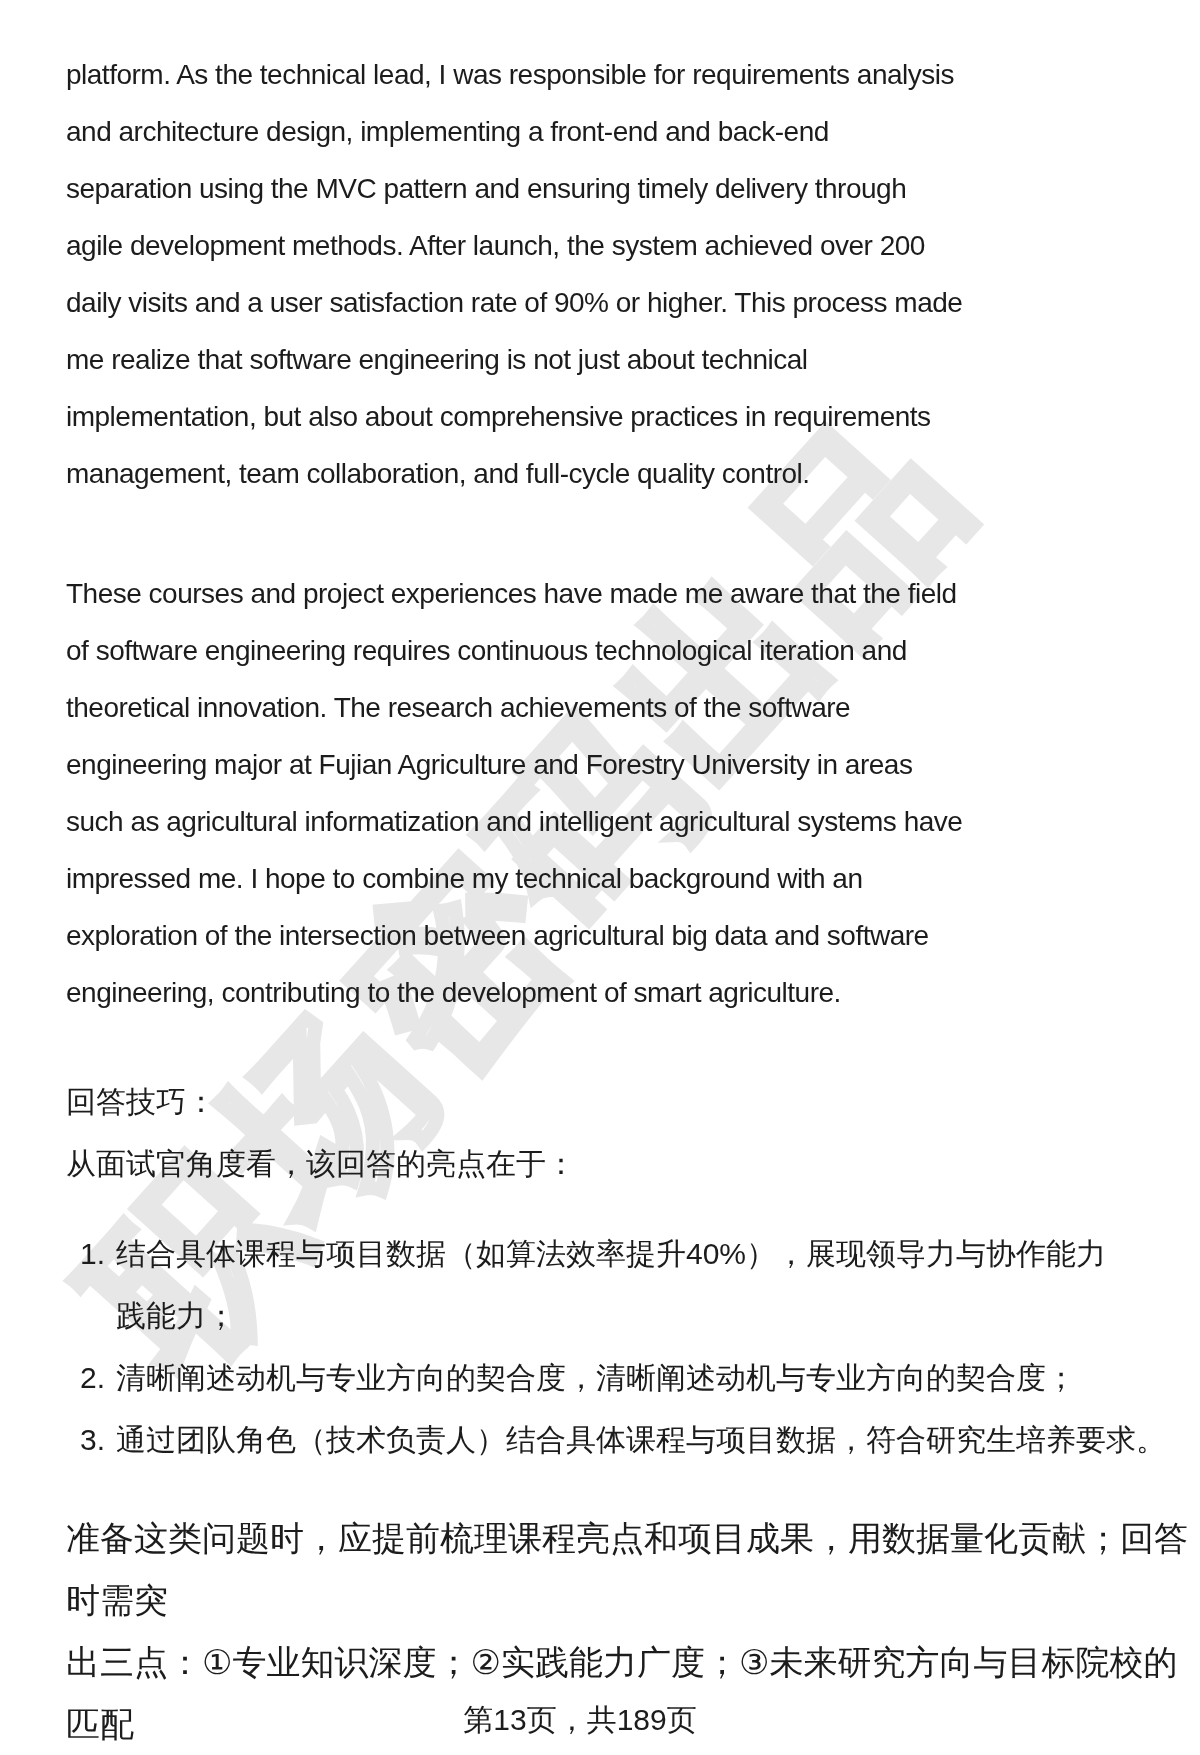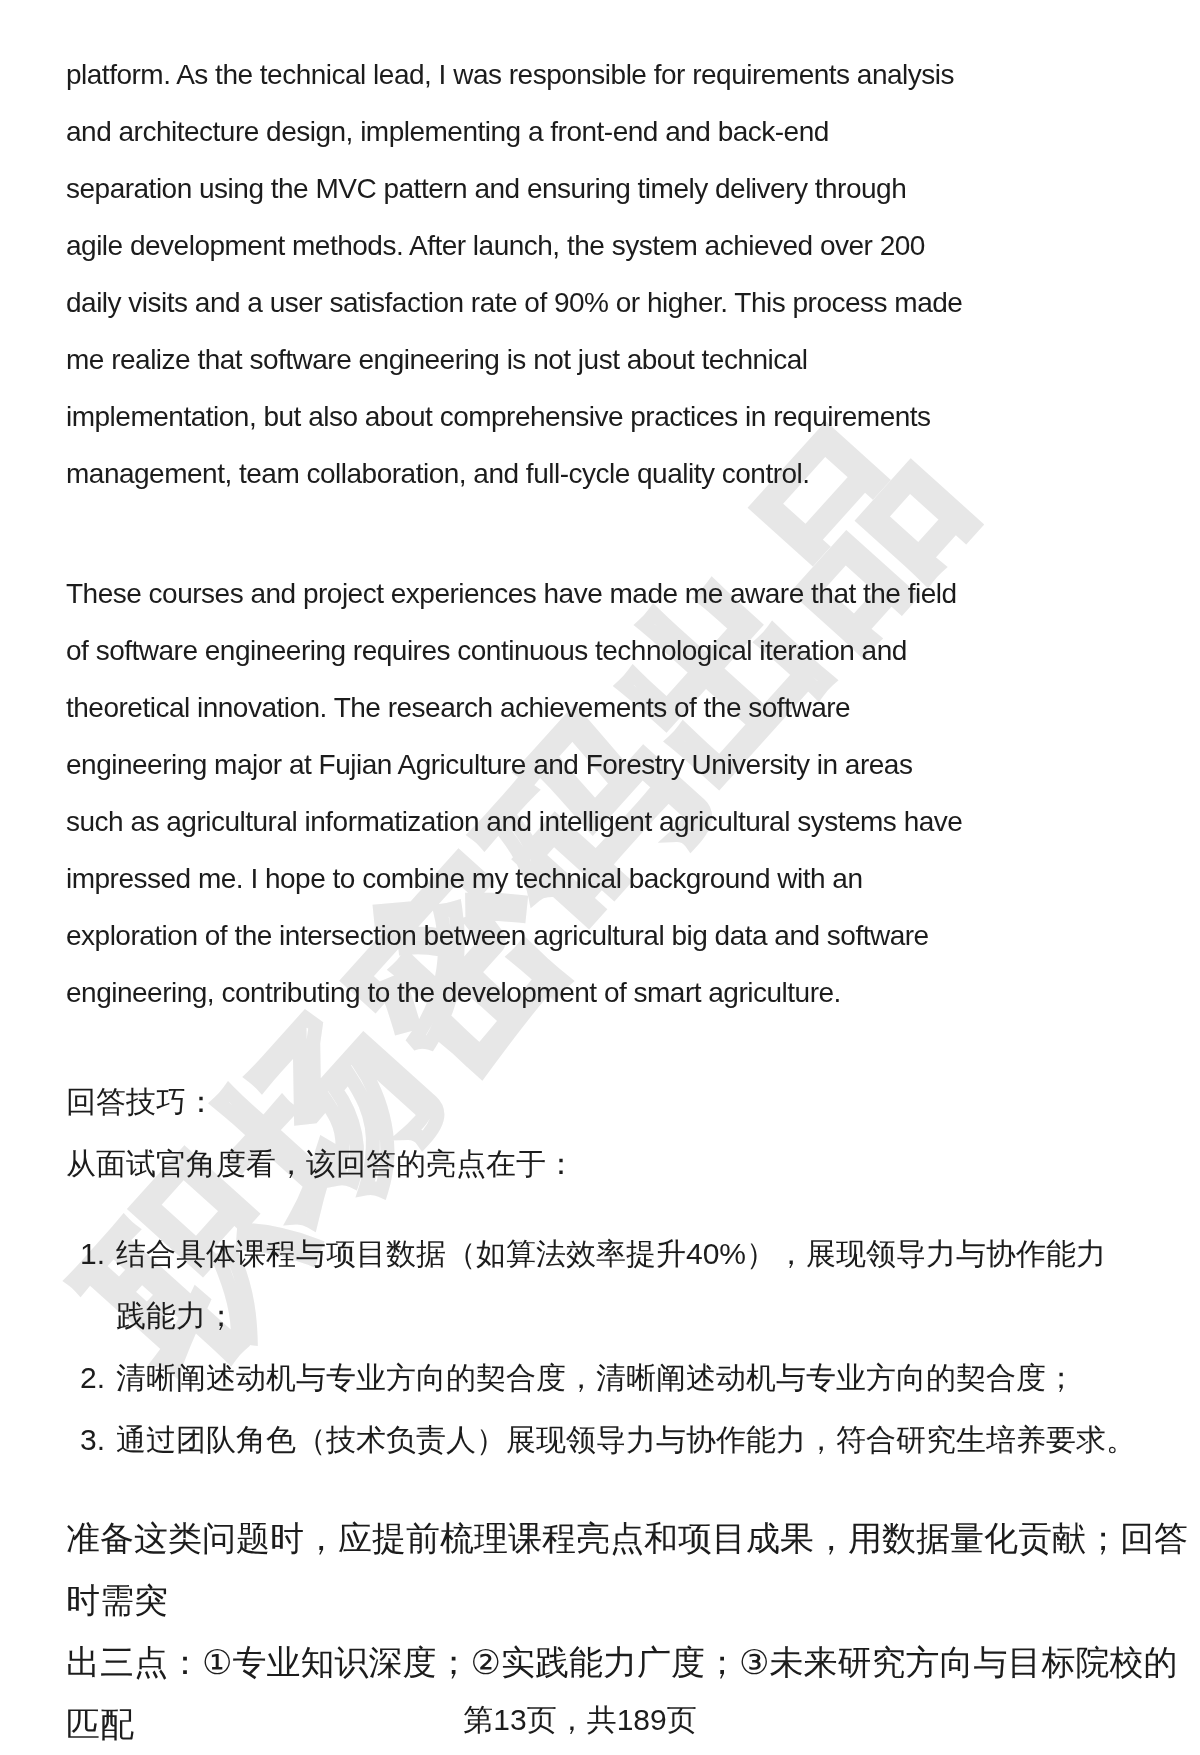--- a/index.html
+++ b/index.html
@@ -113,21 +113,21 @@
         <span class="highlight-marker">1.</span>
         <span class="highlight-text lines">结合具体课程与项目数据（如算法效率提升40%），展现领导力与协作能力
 践能力；</span>
       </div>
       <div class="highlight-item">
         <span class="highlight-marker">2.</span>
         <span class="highlight-text lines">清晰阐述动机与专业方向的契合度，清晰阐述动机与专业方向的契合度；</span>
       </div>
       <div class="highlight-item">
         <span class="highlight-marker">3.</span>
-        <span class="highlight-text lines">通过团队角色（技术负责人）展现领导力与协作能力，符合研究生培养要求。</span>
+        <span class="highlight-text lines">通过团队角色（技术负责人）结合具体课程与项目数据，符合研究生培养要求。</span>
       </div>
     </div>
 
     <p class="closing-para lines">准备这类问题时，应提前梳理课程亮点和项目成果，用数据量化贡献；回答时需突
 出三点：①专业知识深度；②实践能力广度；③未来研究方向与目标院校的匹配
 度。重点在于用具体案例支撑论点，避免空泛陈述，同时展现个人思考与职业规</p>
 
   </div>
 
   <div class="footer">第13页，共189页</div>

